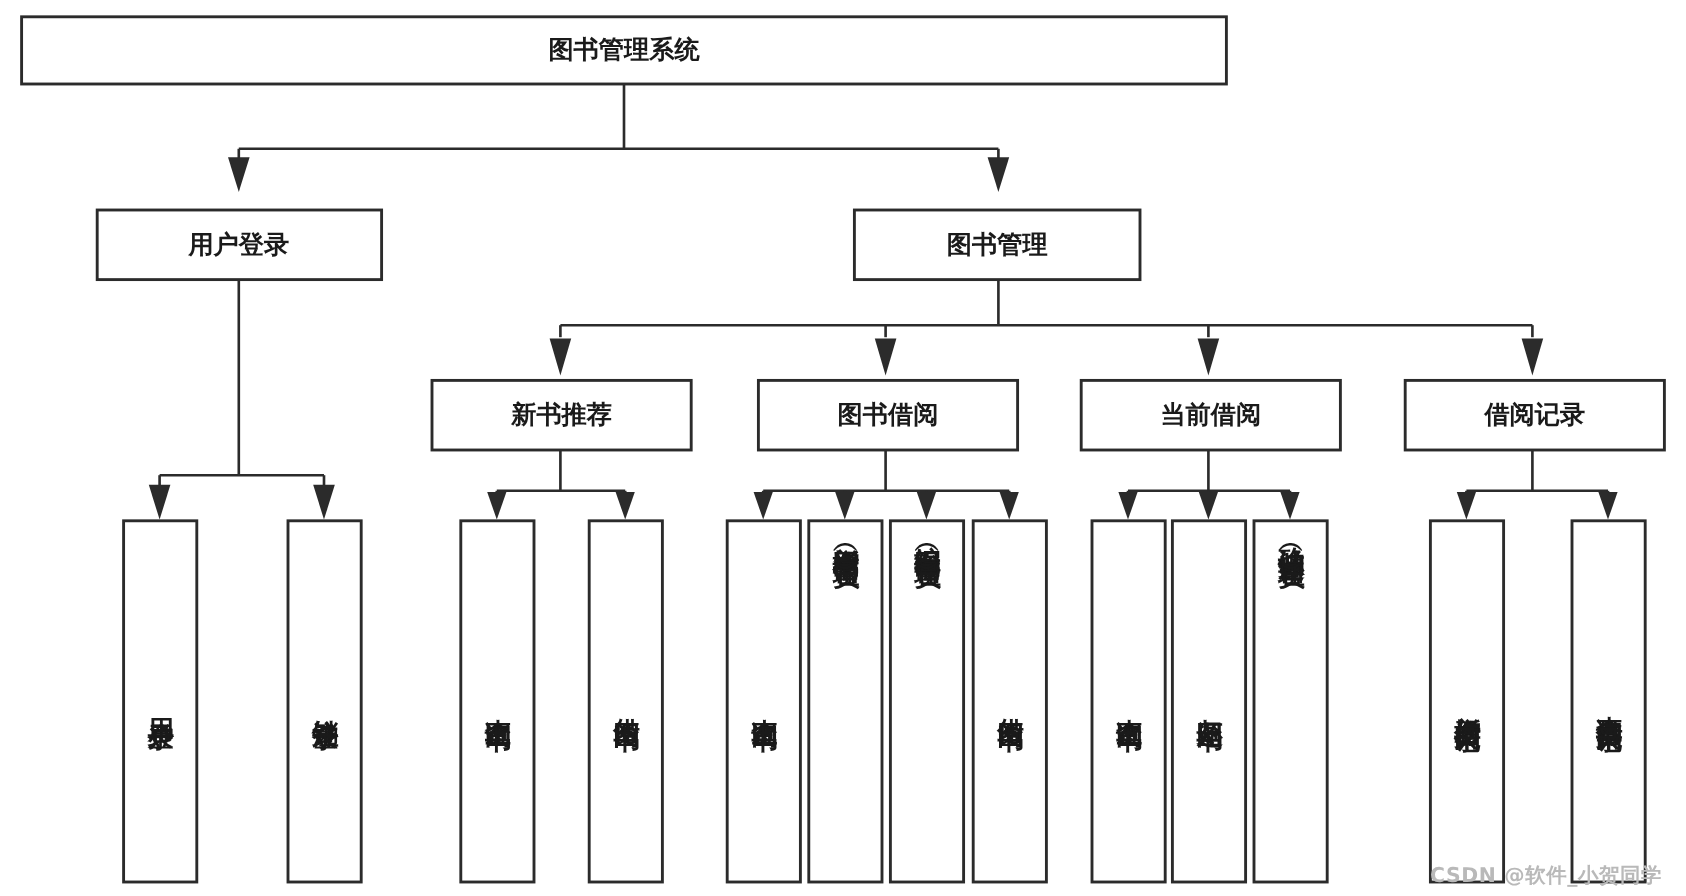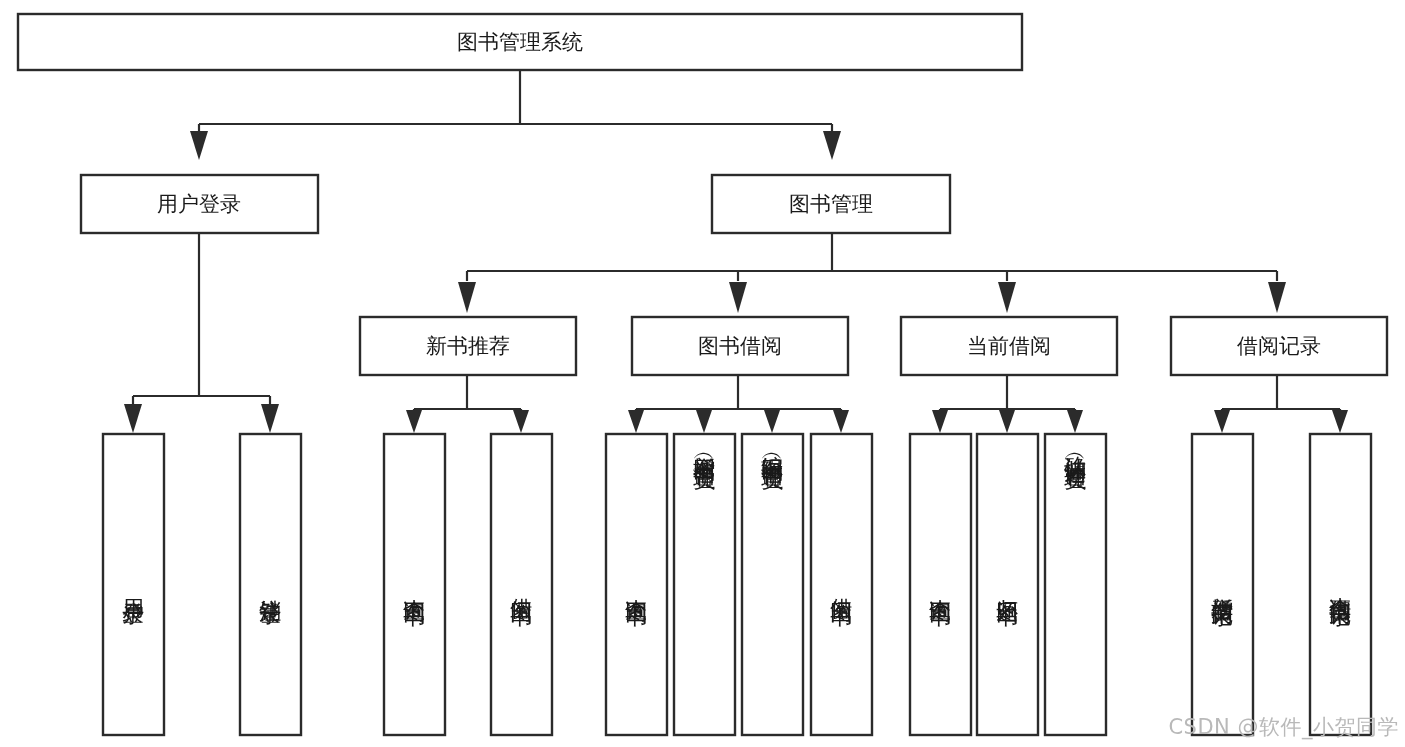--- a/index.html
+++ b/index.html
@@ -12,20 +12,21 @@
     width: 1405px;
     height: 747px;
     overflow: hidden;
     font-family: "DejaVu Sans", "Liberation Sans", sans-serif;
   }
   #diagram-root {
     position: relative;
     width: 1405px;
     height: 747px;
     background: #ffffff;
+    font-weight: bold;
   }
   svg.diagram-canvas {
     position: absolute;
     top: 0;
     left: 0;
     width: 1405px;
     height: 747px;
     display: block;
   }
   .node-box {
@@ -70,24 +71,24 @@
     font-family: "DejaVu Sans", "Liberation Sans", sans-serif;
     font-size: 22px;
     line-height: 1.06;
     letter-spacing: 2px;
     color: #1a1a1a;
     white-space: nowrap;
     text-align: center;
   }
   .watermark {
     position: absolute;
-    right: 6px;
+    right: 20px;
     bottom: 6px;
     font-family: "DejaVu Sans", "Liberation Sans", sans-serif;
-    font-size: 21px;
+    font-size: 17px;
     color: #b9b9b9;
     letter-spacing: 0.5px;
     white-space: nowrap;
   }
 </style>
 </head>
 <body>
 
 <div id="diagram-root">
 

